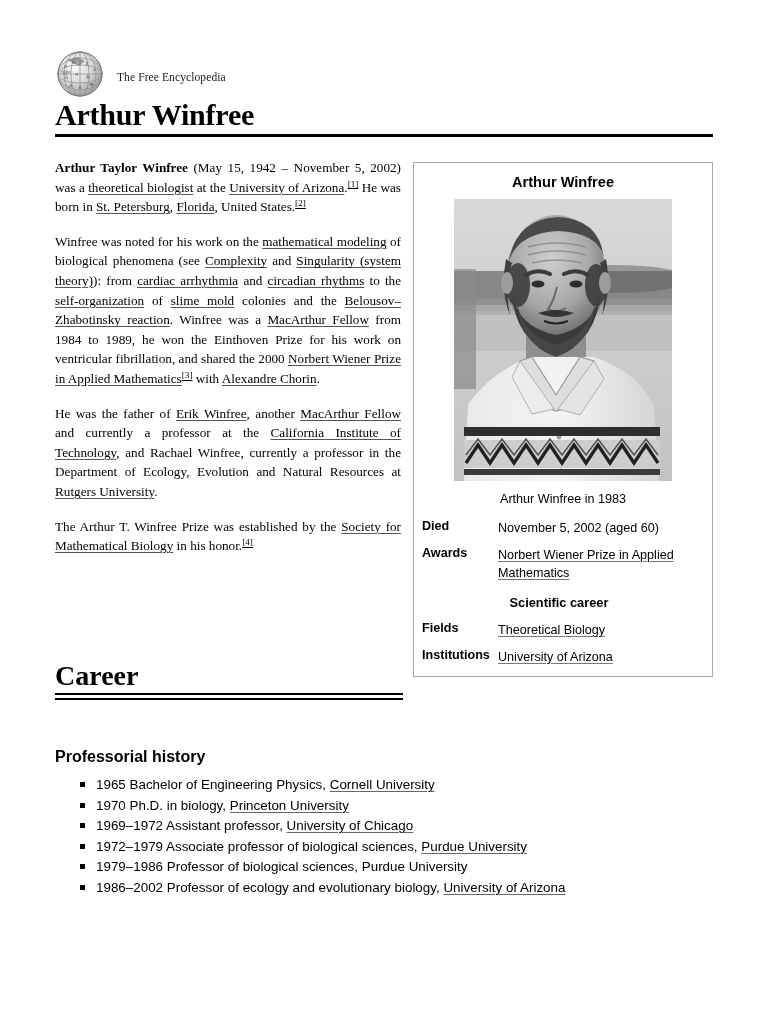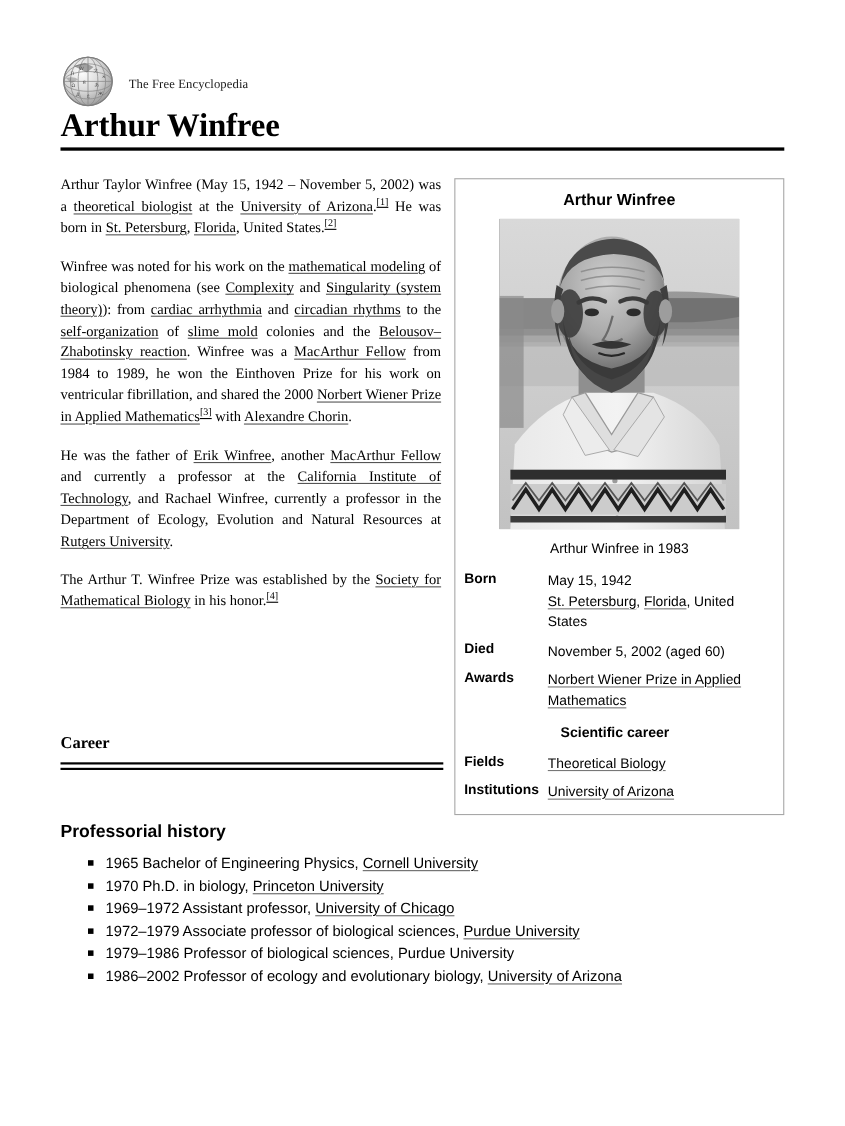--- a/index.html
+++ b/index.html
@@ -68,21 +68,21 @@
   }
   .content p {
     margin: 0 0 15px 0;
     font-size: 13.2px;
     line-height: 19.6px;
     text-align: justify;
     text-justify: inter-word;
     hyphens: none;
   }
   .content p:last-child { margin-bottom: 0; }
-  b { font-weight: normal; }
+  b { font-weight: bold; }
 
   a.lnk {
     color: #000;
     text-decoration: underline;
     text-decoration-color: #555;
     text-underline-offset: 1.5px;
     text-decoration-thickness: 1px;
   }
   sup.ref {
     font-size: 9.2px;
@@ -91,21 +91,21 @@
   }
   sup.ref a.lnk { text-decoration: underline; }
 
   
   .sec-head {
     position: absolute;
     left: 55px; top: 663px;
     width: 348px;
   }
   .sec-head .sec-title {
-    font-size: 15px;
+    font-size: 28px;
     font-weight: bold;
     font-family: "Liberation Serif", "DejaVu Serif", serif;
     line-height: 26px;
   }
   .sec-rule-wrap { margin-top: 4px; }
   .sec-rule-top {
     height: 0; border-top: 2.5px solid #000;
   }
   .sec-rule-bottom {
     height: 0; border-top: 2.5px solid #000;
@@ -373,27 +373,20 @@
 
           <ellipse cx="53" cy="84" rx="6" ry="11" fill="#9d9d9d"></ellipse>
           <ellipse cx="151" cy="84" rx="6" ry="11" fill="#9d9d9d"></ellipse>
         </svg>
       </div>
     </div>
     <div class="ib-caption">Arthur Winfree in 1983</div>
 
     <table class="ib-table">
       <tbody>
-          <tr>
-        <th>Born</th>
-        <td>
-          <span>May 15, 1942</span><br>
-          <a class="lnk" href="#">St. Petersburg</a><span>, </span><a class="lnk" href="#">Florida</a><span>, United States</span>
-        </td>
-      </tr>
       <tr>
         <th>Died</th>
         <td>November 5, 2002 (aged 60)</td>
       </tr>
       <tr>
         <th>Awards</th>
         <td><a class="lnk" href="#">Norbert Wiener Prize in Applied Mathematics</a></td>
       </tr>
       <tr class="ib-subhead">
         <td colspan="2">Scientific career</td>

